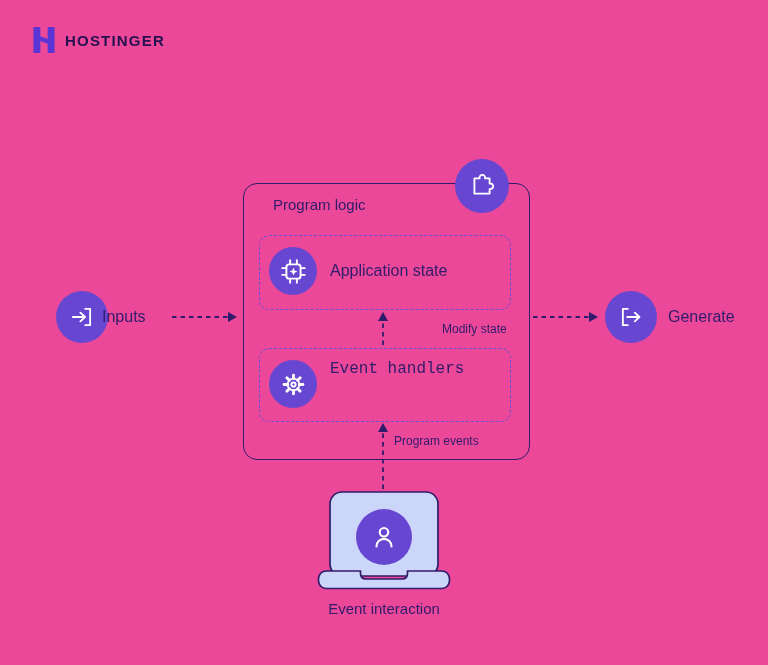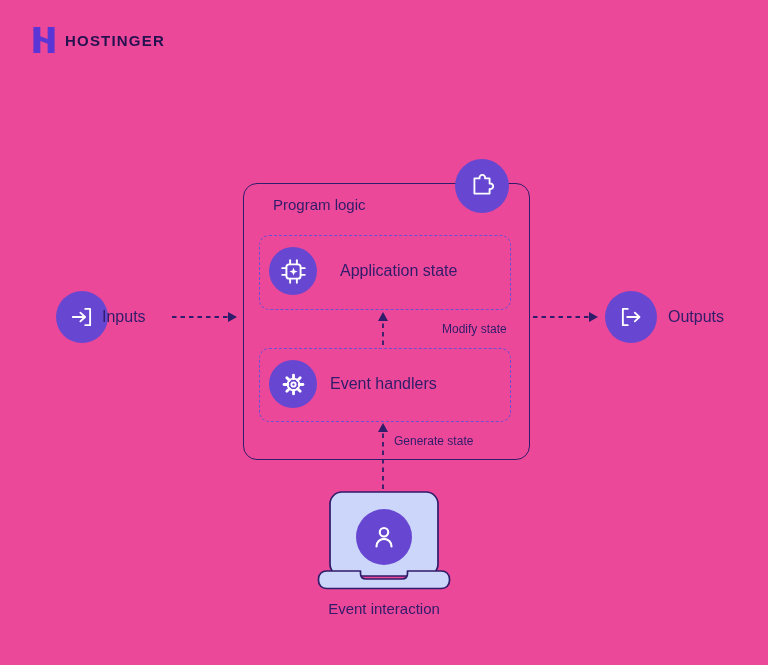--- a/index.html
+++ b/index.html
@@ -29,22 +29,22 @@
 
   .circle{position:absolute;border-radius:50%;background:#6747d1;display:flex;align-items:center;justify-content:center;}
   .c-puzzle{left:455px;top:159px;width:54px;height:54px;}
   .c-chip{left:269px;top:247px;width:48px;height:48px;}
   .c-gear{left:269px;top:360px;width:48px;height:48px;}
   .c-in{left:56px;top:291px;width:52px;height:52px;}
   .c-out{left:605px;top:291px;width:52px;height:52px;}
   .c-user{left:356px;top:509px;width:56px;height:56px;}
 
   .node-label{position:absolute;font-size:16px;font-weight:500;color:#2f1c6a;}
-  .lbl-app{left:340px;top:262px;text-align:right;}
-  .lbl-evt{left:330px;top:375px;}
+  .lbl-app{left:330px;top:262px;text-align:right;}
+  .lbl-evt{left:330px;top:360px;font-family:Liberation Mono, monospace;}
   .lbl-in{left:102px;top:308px;}
   .lbl-out{left:668px;top:308px;}
   .small-label{position:absolute;font-size:12px;font-weight:500;color:#2f1c6a;}
   .lbl-modify{left:394px;top:322px;margin-left:48px;}
   .lbl-generate{left:394px;top:434px;}
   .lbl-user{position:absolute;left:384px;top:600px;transform:translateX(-50%);font-size:15px;font-weight:500;color:#2f1c6a;}
 
   .icon-white{stroke:#ffffff;fill:none;stroke-width:1.7;stroke-linecap:round;stroke-linejoin:round;}
 </style>
 </head>
@@ -123,39 +123,39 @@
         <line x1="-3.68" y1="3.68" x2="-5.95" y2="5.95"></line>
         <line x1="-5.2" y1="0" x2="-8.4" y2="0"></line>
         <line x1="-3.68" y1="-3.68" x2="-5.95" y2="-5.95"></line>
         <line x1="0" y1="-5.2" x2="0" y2="-8.4"></line>
         <line x1="3.68" y1="-3.68" x2="5.95" y2="-5.95"></line>
       </g>
     </svg>
   </div>
   <div class="node-label lbl-evt">Event handlers</div>
 
-  <div class="small-label lbl-generate">Generate state</div>
+  <div class="small-label lbl-generate">Program events</div>
 
   <div class="circle c-in">
     <svg width="26" height="26" viewBox="-12 -12 24 24">
       <path class="icon-white" d="M 3,-7.5 H 7.5 V 7.5 H 3"></path>
       <line class="icon-white" x1="-8.5" y1="0" x2="2.5" y2="0"></line>
       <path class="icon-white" d="M -1.5,-4 L 2.8,0 L -1.5,4"></path>
     </svg>
   </div>
   <div class="node-label lbl-in">Inputs</div>
 
   <div class="circle c-out">
     <svg width="26" height="26" viewBox="-12 -12 24 24">
       <path class="icon-white" d="M -3,-7.5 H -7.5 V 7.5 H -3"></path>
       <line class="icon-white" x1="-3.5" y1="0" x2="7.5" y2="0"></line>
       <path class="icon-white" d="M 3.5,-4 L 7.8,0 L 3.5,4"></path>
     </svg>
   </div>
-  <div class="node-label lbl-out">Outputs</div>
+  <div class="node-label lbl-out">Generate</div>
 
   <div class="circle c-user">
     <svg width="30" height="30" viewBox="-12 -12 24 24">
       <circle class="icon-white" cx="0" cy="-3.8" r="3.4"></circle>
       <path class="icon-white" d="M -6,7.5 A 6 6 0 0 1 6,7.5"></path>
     </svg>
   </div>
   <div class="lbl-user">Event interaction</div>
 
 </div>

